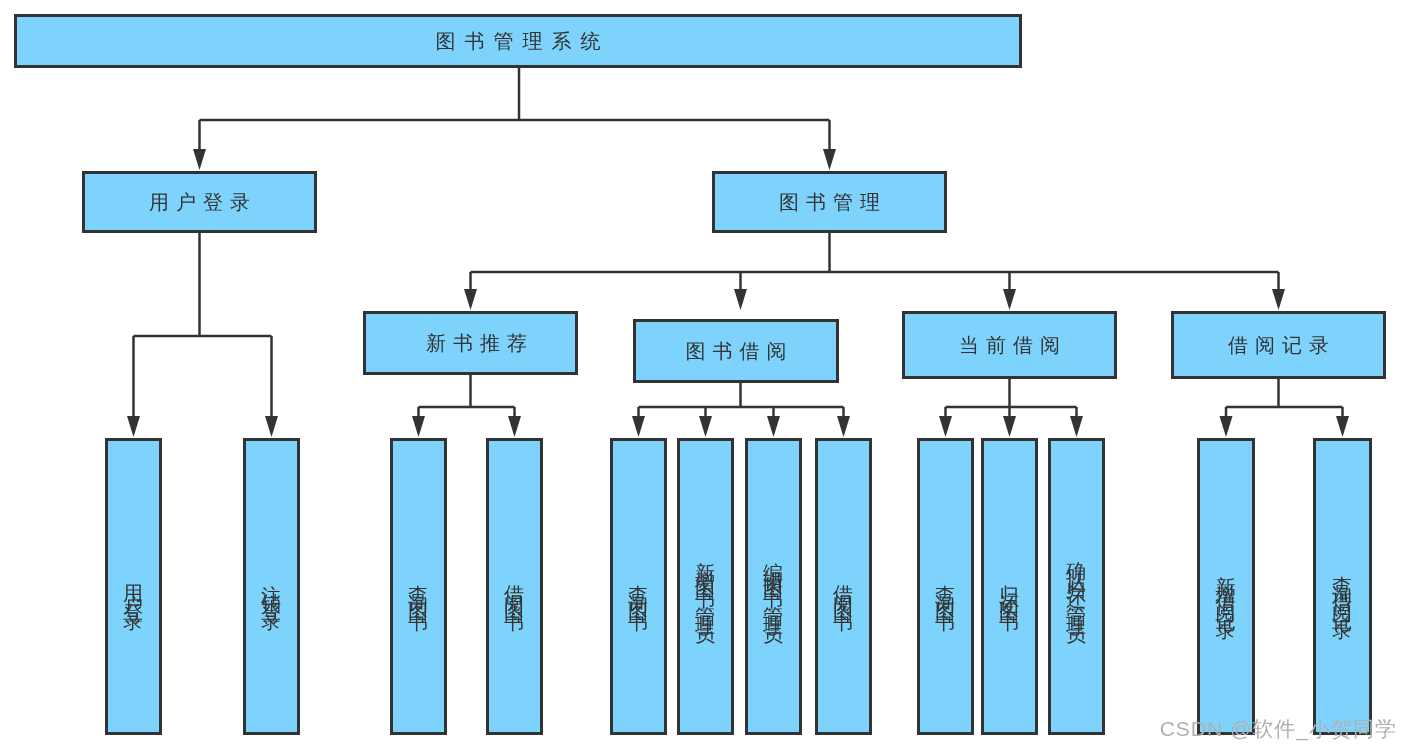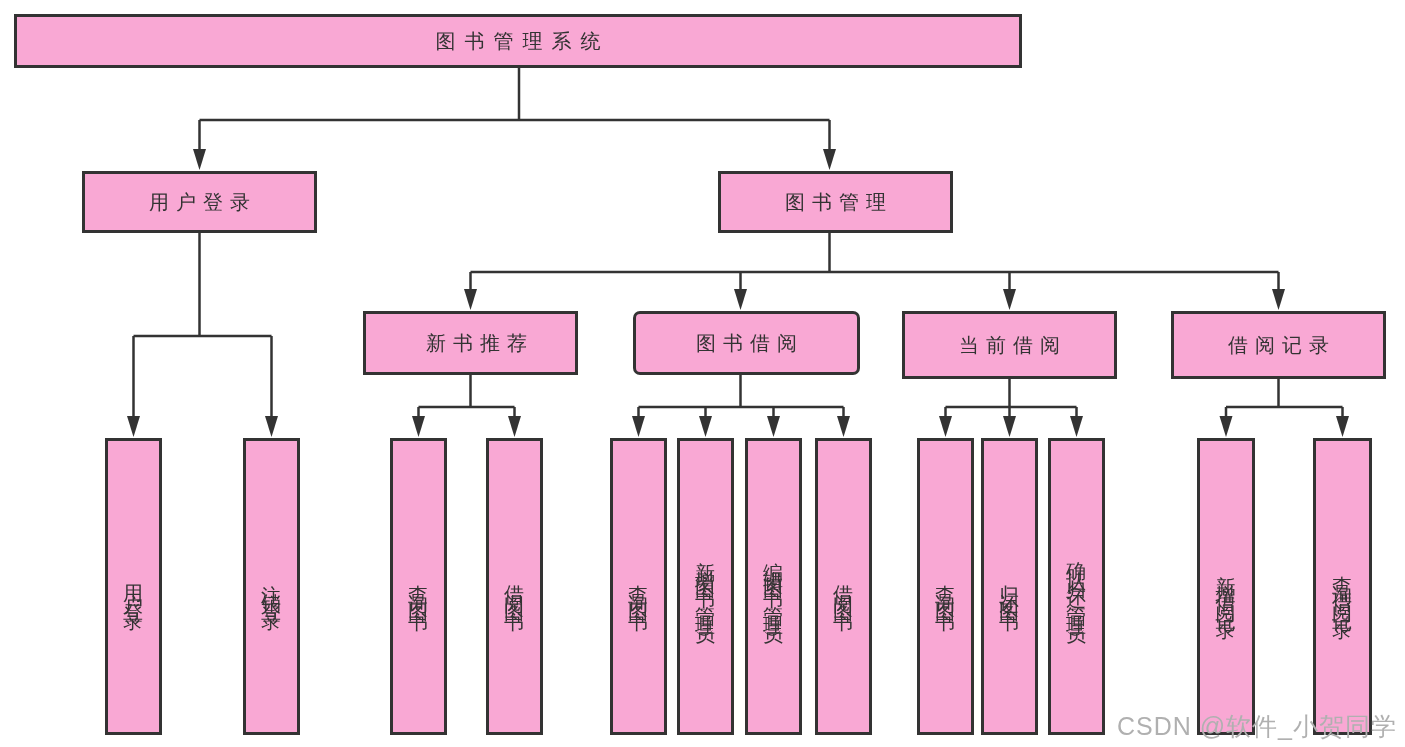--- a/index.html
+++ b/index.html
@@ -18,21 +18,21 @@
   .connectors {
     position: absolute;
     left: 0;
     top: 0;
     width: 1405px;
     height: 747px;
   }
   .node {
     position: absolute;
     box-sizing: border-box;
-    background: #f9a8d4;
+    background: #7dd3fc;
     border: 3px solid #333333;
     display: flex;
     align-items: center;
     justify-content: center;
     color: #333333;
   }
   .hnode {
     font-size: 20px;
     letter-spacing: 7px;
     text-indent: 7px;
@@ -47,21 +47,21 @@
     text-orientation: upright;
     font-size: 20px;
     letter-spacing: 9px;
     line-height: 1;
     color: #333333;
   }
   .watermark {
     position: absolute;
     right: 8px;
     bottom: 4px;
-    font-size: 25px;
+    font-size: 21px;
     letter-spacing: 1px;
     color: #b0b0b0;
     white-space: nowrap;
   }
 </style>
 </head>
 <body>
 
 <div class="canvas">
 
@@ -127,24 +127,24 @@
       <polygon points="1009.5,437 1003,416 1016,416"></polygon>
       <polygon points="1076.5,437 1070,416 1083,416"></polygon>
       <polygon points="1226,437 1219.5,416 1232.5,416"></polygon>
       <polygon points="1342.5,437 1336,416 1349,416"></polygon>
     </g>
   </svg>
 
   <div class="node hnode root-node" style="left:14px; top:14px; width:1008px; height:54px;">图书管理系统</div>
 
   <div class="node hnode" style="left:82px; top:171px; width:235px; height:62px;">用户登录</div>
-  <div class="node hnode" style="left:712px; top:171px; width:235px; height:62px;margin-left:6px;">图书管理</div>
+  <div class="node hnode" style="left:712px; top:171px; width:235px; height:62px;">图书管理</div>
 
   <div class="node hnode" style="left:363px; top:311px; width:215px; height:64px;padding-left:12px;">新书推荐</div>
-  <div class="node hnode" style="left:633px; top:311px; width:227px; height:64px;border-radius:7px;">图书借阅</div>
+  <div class="node hnode" style="left:633px; top:319px; width:206px; height:64px;">图书借阅</div>
   <div class="node hnode" style="left:902px; top:311px; width:215px; height:68px;">当前借阅</div>
   <div class="node hnode" style="left:1171px; top:311px; width:215px; height:68px;">借阅记录</div>
 
   <div class="node vnode" style="left:105px; top:438px; width:57px; height:297px;">
     <span class="vlabel">用户登录</span>
   </div>
   <div class="node vnode" style="left:243px; top:438px; width:57px; height:297px;">
     <span class="vlabel">注销登录</span>
   </div>
 

